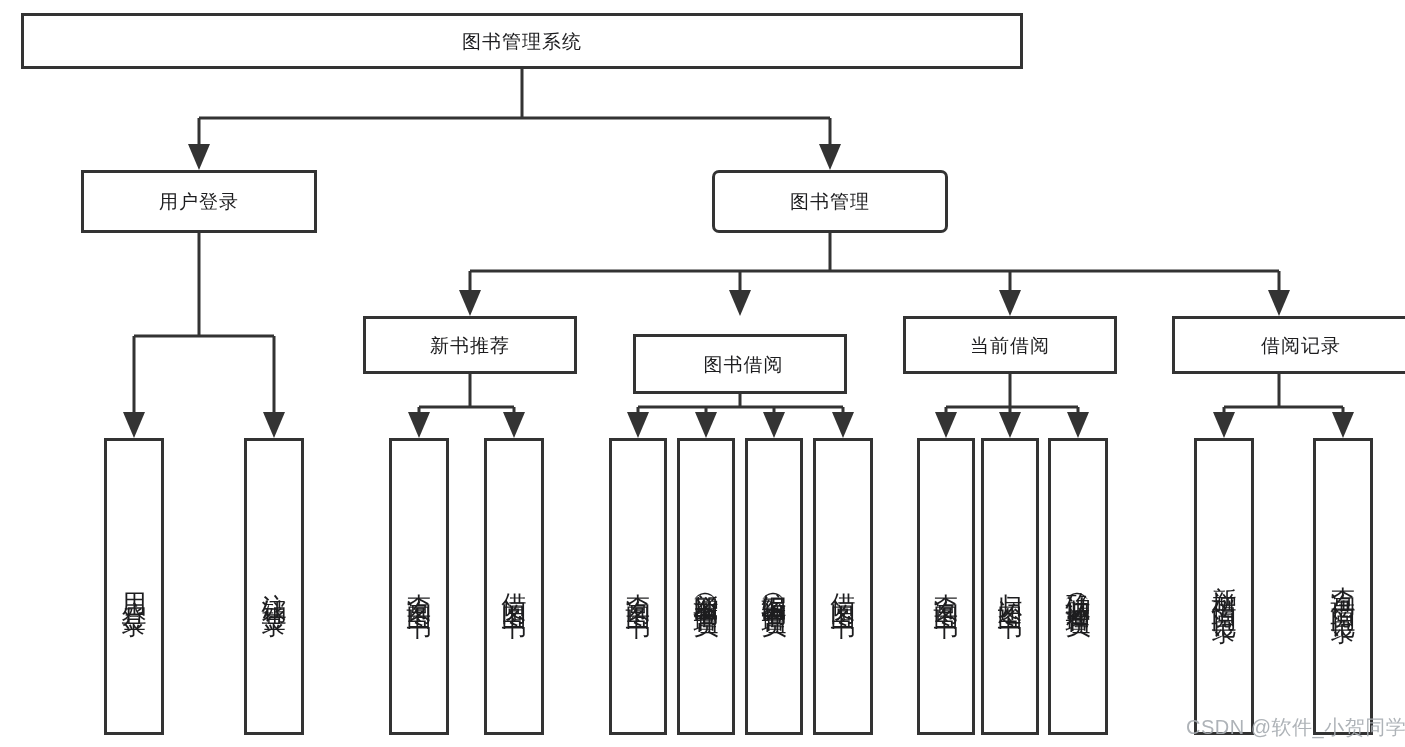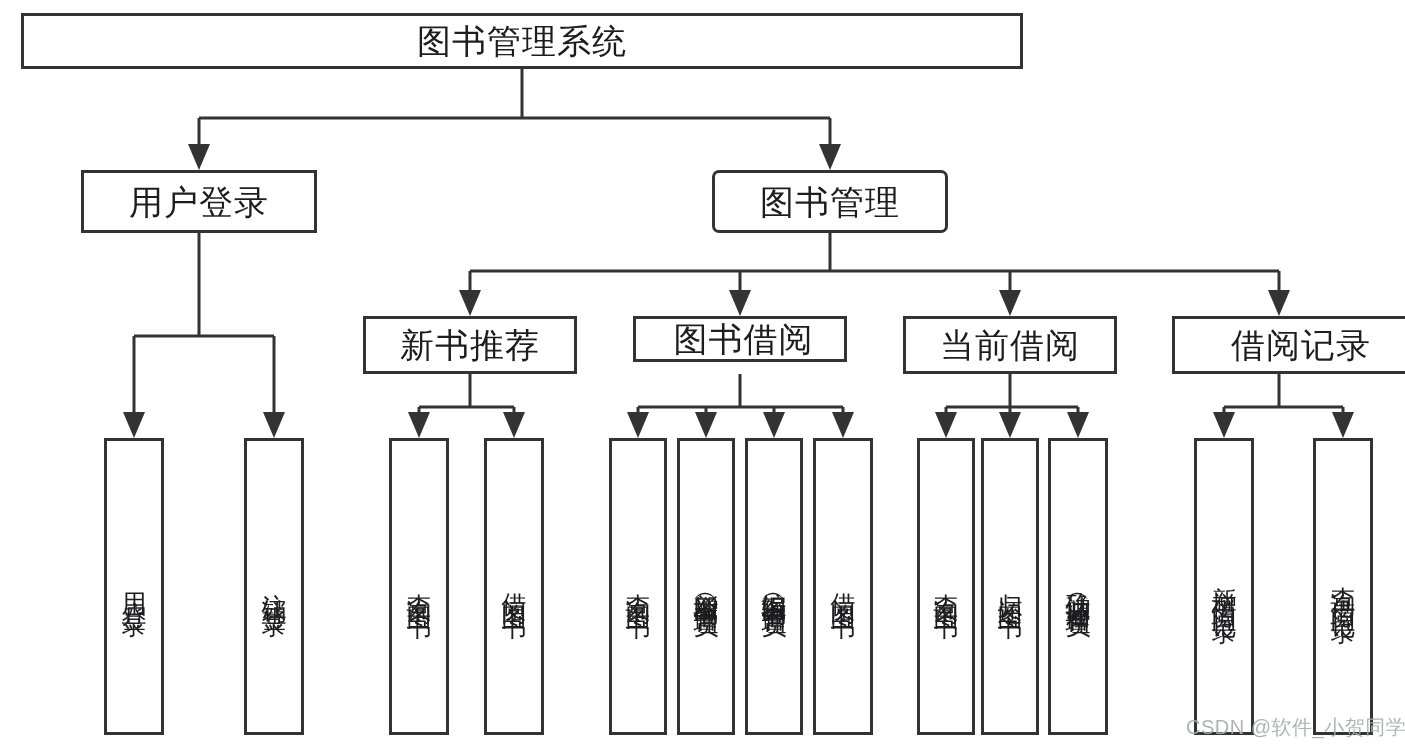--- a/index.html
+++ b/index.html
@@ -19,21 +19,21 @@
   .node {
     position: absolute;
     background: #ffffff;
     border: 3px solid #333333;
     box-sizing: border-box;
     display: flex;
     align-items: center;
     justify-content: center;
   }
   .hlabel {
-    font-size: 34px;
+    font-size: 19px;
     color: #1d1d1f;
     letter-spacing: 1px;
     white-space: nowrap;
     line-height: 1;
   }
   .vlabel {
     writing-mode: vertical-rl;
     font-size: 25px;
     color: #1d1d1f;
     letter-spacing: 7px;
@@ -102,21 +102,21 @@
   <div class="node" style="left:81px; top:170px; width:236px; height:63px;">
     <span class="hlabel">用户登录</span>
   </div>
   <div class="node" style="left:712px; top:170px; width:236px; height:63px;border-radius:7px;">
     <span class="hlabel">图书管理</span>
   </div>
 
   <div class="node" style="left:363px; top:316px; width:214px; height:58px;">
     <span class="hlabel">新书推荐</span>
   </div>
-  <div class="node" style="left:633px; top:316px; width:214px; height:46px;padding-left:7px;">
+  <div class="node" style="left:633px; top:334px; width:214px; height:60px;padding-left:7px;">
     <span class="hlabel">图书借阅</span>
   </div>
   <div class="node" style="left:903px; top:316px; width:214px; height:58px;">
     <span class="hlabel">当前借阅</span>
   </div>
   <div class="node" style="left:1172px; top:316px; width:258px; height:58px;">
     <span class="hlabel">借阅记录</span>
   </div>
 
   <div class="node" style="left:104px; top:438px; width:60px; height:297px;">

